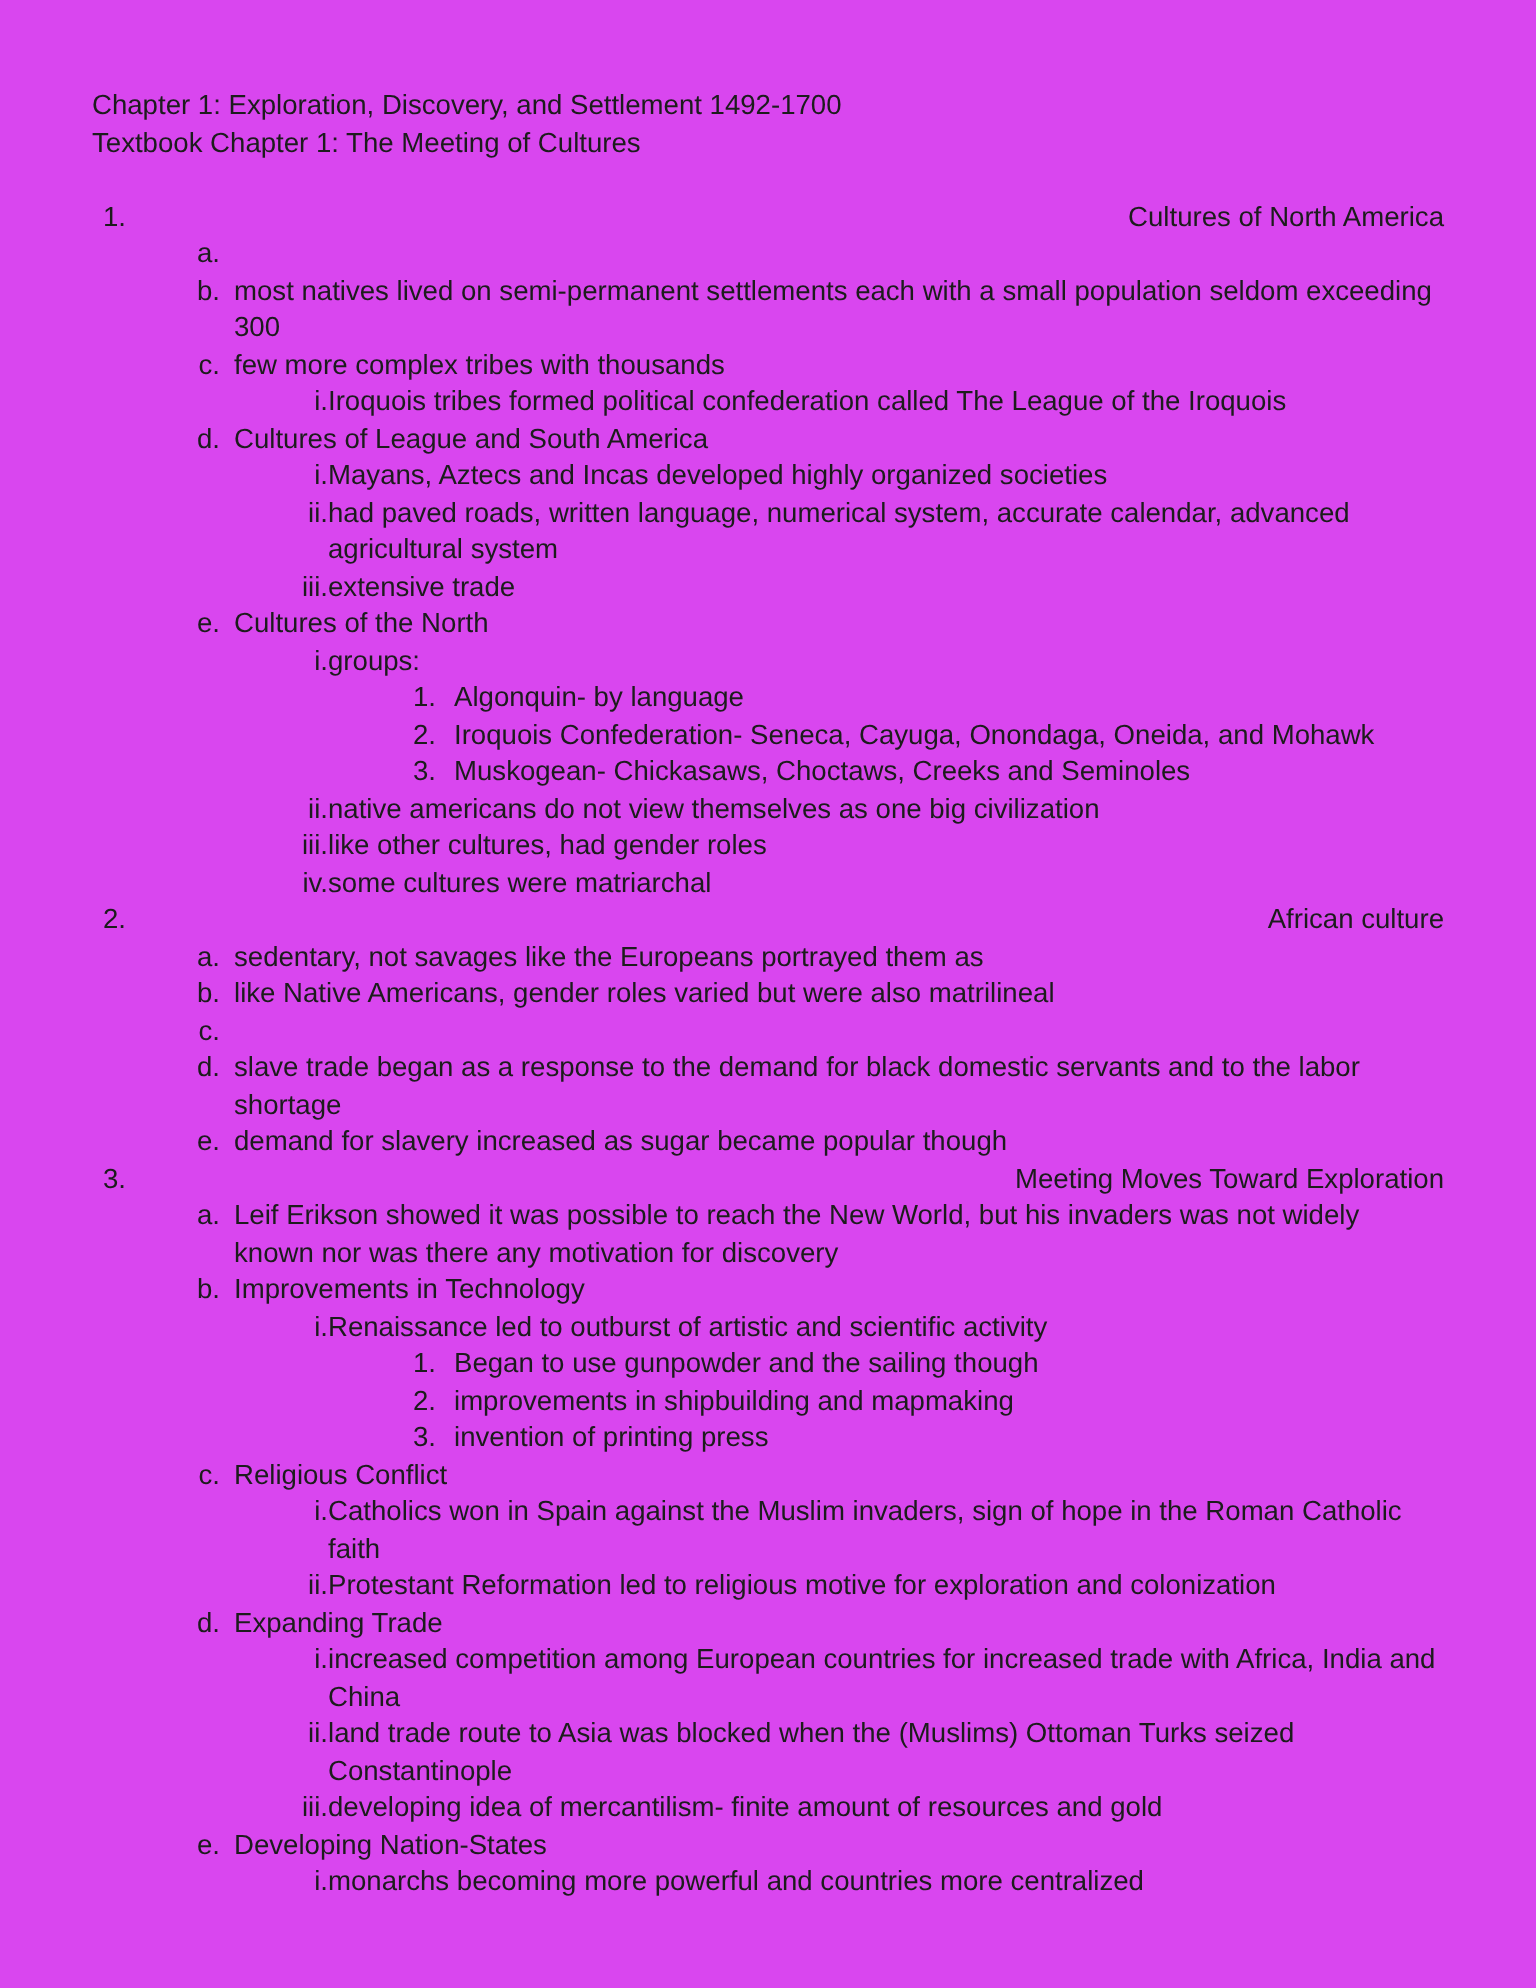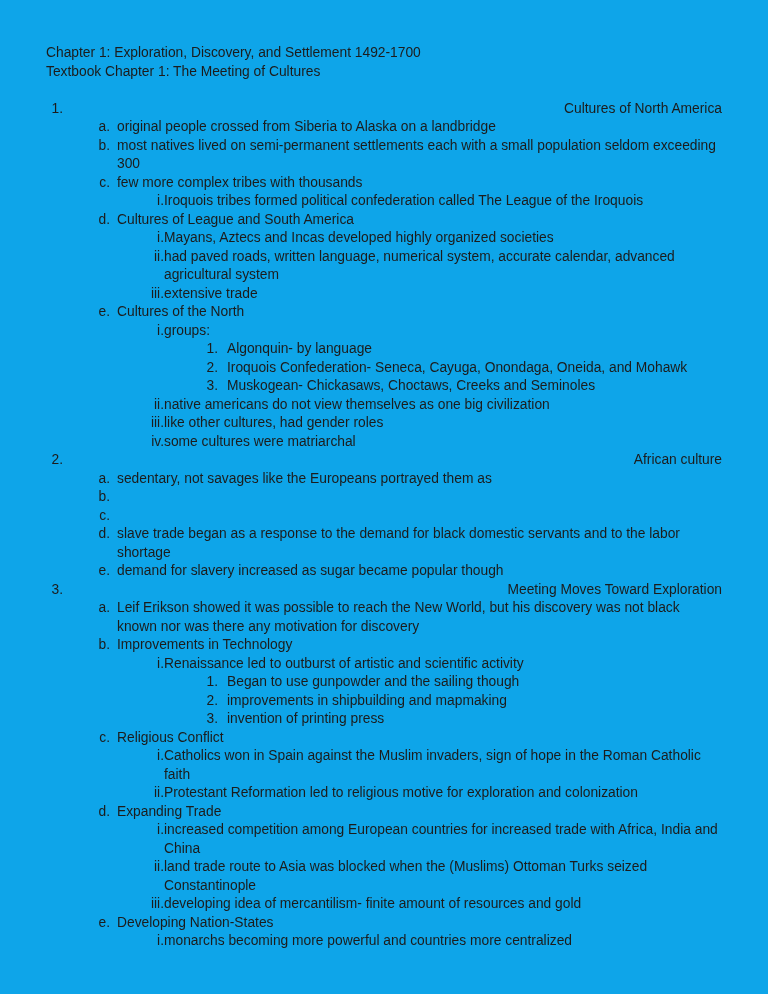--- a/index.html
+++ b/index.html
@@ -4,21 +4,21 @@
 <style>
   html, body {
     margin: 0;
     padding: 0;
     background: #ffffff;
   }
   .page {
     position: relative;
     width: 768px;
     height: 994px;
-    background: #0ea5e9;
+    background: #d946ef;
     font-family: "Liberation Sans", "DejaVu Sans", sans-serif;
     font-size: 13.8px;
     line-height: 18.5px;
     color: #1c1c1c;
     overflow: hidden;
   }
   .content {
     position: absolute;
     left: 46px;
     top: 44px;
@@ -60,21 +60,20 @@
     <div class="title-line">Chapter 1: Exploration, Discovery, and Settlement 1492-1700</div>
     <div class="title-line">Textbook Chapter 1: The Meeting of Cultures</div>
     <div class="spacer"></div>
     <div id="outline">
         <div class="item level-1">
           <span class="marker">1.</span>
           <span class="text">Cultures of North America</span>
         </div>
         <div class="item level-2">
           <span class="marker">a.</span>
-          <span class="text">original people crossed from Siberia to Alaska on a landbridge</span>
         </div>
         <div class="item level-2">
           <span class="marker">b.</span>
           <span class="text">most natives lived on semi-permanent settlements each with a small population seldom exceeding 300</span>
         </div>
         <div class="item level-2">
           <span class="marker">c.</span>
           <span class="text">few more complex tribes with thousands</span>
         </div>
         <div class="item level-3">
@@ -132,39 +131,40 @@
         <div class="item level-1">
           <span class="marker">2.</span>
           <span class="text">African culture</span>
         </div>
         <div class="item level-2">
           <span class="marker">a.</span>
           <span class="text">sedentary, not savages like the Europeans portrayed them as</span>
         </div>
         <div class="item level-2">
           <span class="marker">b.</span>
+          <span class="text">like Native Americans, gender roles varied but were also matrilineal</span>
         </div>
         <div class="item level-2">
           <span class="marker">c.</span>
         </div>
         <div class="item level-2">
           <span class="marker">d.</span>
           <span class="text">slave trade began as a response to the demand for black domestic servants and to the labor shortage</span>
         </div>
         <div class="item level-2">
           <span class="marker">e.</span>
           <span class="text">demand for slavery increased as sugar became popular though</span>
         </div>
         <div class="item level-1">
           <span class="marker">3.</span>
           <span class="text">Meeting Moves Toward Exploration</span>
         </div>
         <div class="item level-2">
           <span class="marker">a.</span>
-          <span class="text">Leif Erikson showed it was possible to reach the New World, but his discovery was not black known nor was there any motivation for discovery</span>
+          <span class="text">Leif Erikson showed it was possible to reach the New World, but his invaders was not widely known nor was there any motivation for discovery</span>
         </div>
         <div class="item level-2">
           <span class="marker">b.</span>
           <span class="text">Improvements in Technology</span>
         </div>
         <div class="item level-3">
           <span class="marker">i.</span>
           <span class="text">Renaissance led to outburst of artistic and scientific activity</span>
         </div>
         <div class="item level-4">

